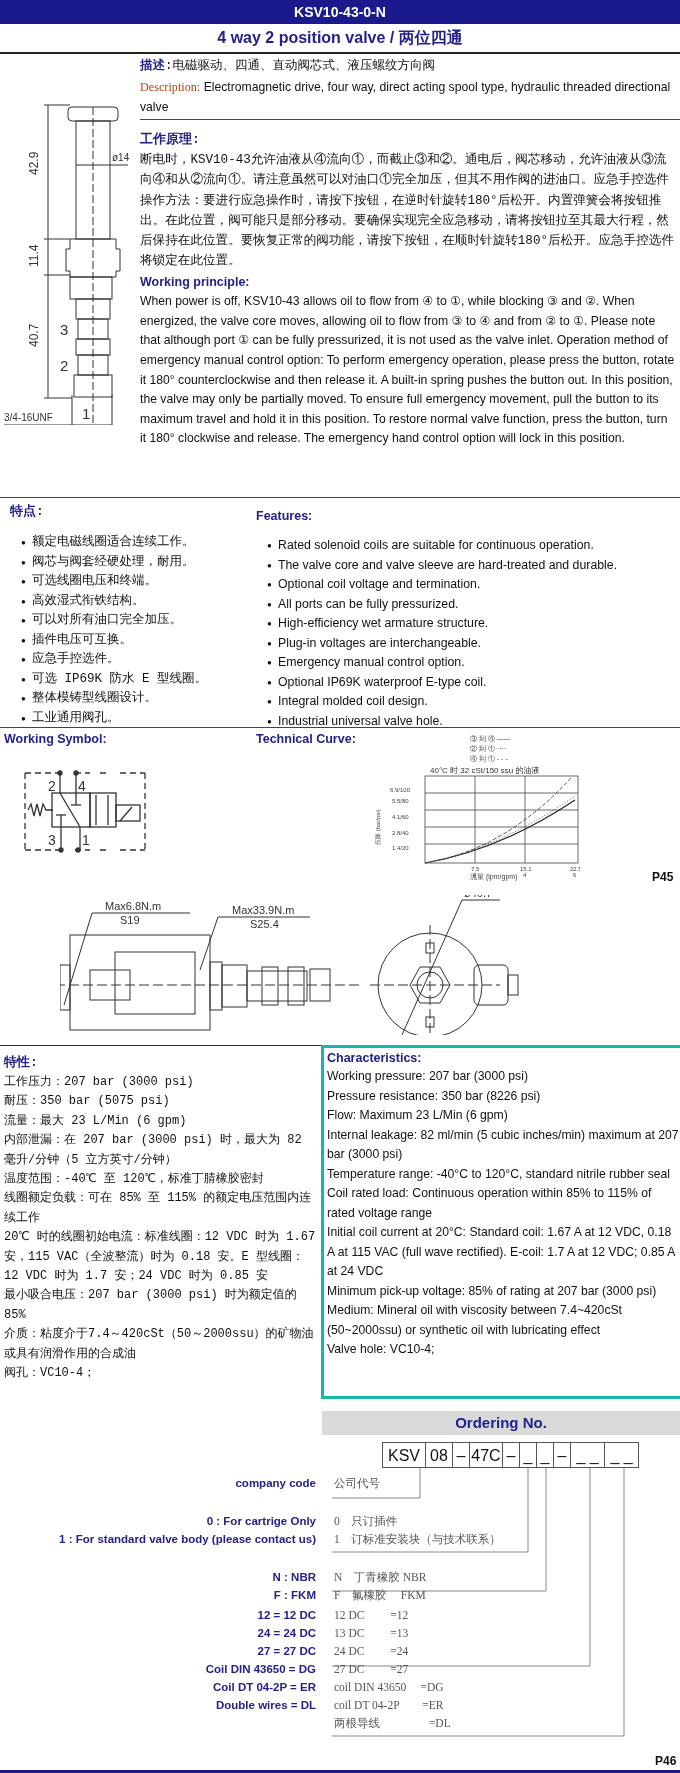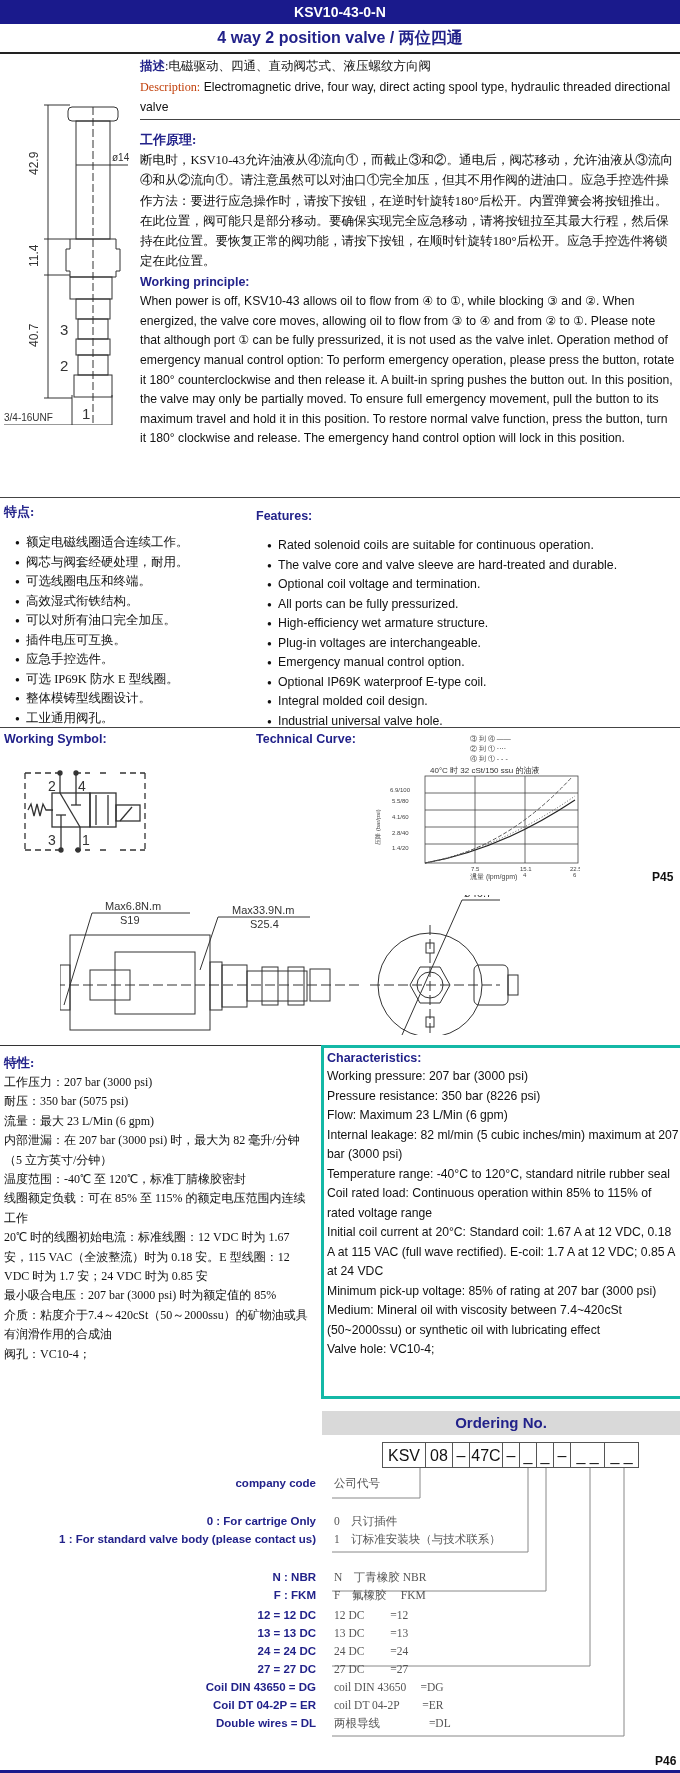--- a/index.html
+++ b/index.html
@@ -7,21 +7,21 @@
          font-family:"Liberation Sans","DejaVu Sans",sans-serif; color:#111; }
   .abs { position:absolute; }
   .titlebar { left:0; top:0; width:680px; height:24px; background:#1a1a8c; color:#fff;
               font-weight:bold; font-size:14px; text-align:center; line-height:24px; }
   .subtitle { left:0; top:24px; width:680px; height:14px; text-align:center; font-weight:bold;
               font-size:16px; color:#22228a; line-height:28px; }
   .hr { left:0; width:680px; height:2px; background:#222; }
   .hr.thin { height:1px; background:#444; }
   .blue { color:#22228a; font-weight:bold; }
   .para { font-size:12.2px; line-height:19.5px; }
-  .cn { font-family:Liberation Serif, serif; font-size:12px; line-height:19.5px; }
+  .cn { font-family:Liberation Mono, monospace; font-size:12px; line-height:19.5px; }
   .bul li { list-style:none; position:relative; padding-left:11px; }
   .bul li::before { content:"●"; position:absolute; left:0; top:0; font-size:8px; }
   ul { margin:11px; padding:0; }
   .pagenum { font-weight:bold; font-size:12px; }
   .spec-box { border:3px solid #14b8a6; }
   .ord-head { background:#d9d9d9; color:#22228a; font-weight:bold; font-size:15px; text-align:center; }
   .code-cell { display:inline-block; border:1px solid #555; height:26px; line-height:26px; text-align:center;
                font-size:16px; font-family:"Liberation Sans",sans-serif; box-sizing:border-box; margin-left:-1px; }
   .ord-label { text-align:right; font-size:11.5px; font-weight:bold; color:#22228a; line-height:18px; }
   .ord-desc { font-family:"Liberation Serif","DejaVu Serif",serif; font-size:11.5px; color:#555; line-height:18px; }
@@ -77,21 +77,21 @@
 <div class="abs hr thin" style="left:140px;width:540px;top:119px;"></div>
 
 <div class="abs" style="left:140px;top:130px;width:535px;">
   <div class="cn blue" style="font-size:13px;line-height:20px;">工作原理:</div>
   <div class="cn" style="font-size:12.6px;line-height:20.3px;">断电时，KSV10-43允许油液从④流向①，而截止③和②。通电后，阀芯移动，允许油液从③流向④和从②流向①。请注意虽然可以对油口①完全加压，但其不用作阀的进油口。应急手控选件操作方法：要进行应急操作时，请按下按钮，在逆时针旋转180°后松开。内置弹簧会将按钮推出。在此位置，阀可能只是部分移动。要确保实现完全应急移动，请将按钮拉至其最大行程，然后保持在此位置。要恢复正常的阀功能，请按下按钮，在顺时针旋转180°后松开。应急手控选件将锁定在此位置。</div>
   <div class="blue para" style="margin-top:1px;font-size:12.5px;">Working principle:</div>
   <div class="para" style="font-size:12.2px;line-height:19.6px;">When power is off, KSV10-43 allows oil to flow from ④ to ①, while blocking ③ and ②. When energized, the valve core moves, allowing oil to flow from ③ to ④ and from ② to ①. Please note that although port ① can be fully pressurized, it is not used as the valve inlet. Operation method of emergency manual control option: To perform emergency operation, please press the button, rotate it 180° counterclockwise and then release it. A built-in spring pushes the button out. In this position, the valve may only be partially moved. To ensure full emergency movement, pull the button to its maximum travel and hold it in this position. To restore normal valve function, press the button, turn it 180° clockwise and release. The emergency hand control option will lock in this position.</div>
 </div>
 <div class="abs hr thin" style="top:497px;"></div>
 
-<div class="abs" style="left:4px;top:502px;width:245px;">
+<div class="abs" style="left:10px;top:502px;width:245px;">
   <div class="cn blue" style="font-size:13px;line-height:20px;">特点:</div>
   <ul class="bul cn" style="font-size:12.5px;line-height:19.5px;">
     <li>额定电磁线圈适合连续工作。</li>
     <li>阀芯与阀套经硬处理，耐用。</li>
     <li>可选线圈电压和终端。</li>
     <li>高效湿式衔铁结构。</li>
     <li>可以对所有油口完全加压。</li>
     <li>插件电压可互换。</li>
     <li>应急手控选件。</li>
     <li>可选 IP69K 防水 E 型线圈。</li>
@@ -265,21 +265,20 @@
   </g>
 </svg>
 
 <div class="abs" style="left:0;top:1468px;width:316px;">
   <div class="ord-label" style="margin-top:6px;">company code</div>
   <div class="ord-label" style="margin-top:20px;">0 : For cartrige Only</div>
   <div class="ord-label">1 : For standard valve body (please contact us)</div>
   <div class="ord-label" style="margin-top:20px;">N : NBR</div>
   <div class="ord-label">F : FKM</div>
   <div class="ord-label" style="margin-top:2px;">12 = 12 DC</div>
-  <div class="ord-label">13 = 13 DC</div>
   <div class="ord-label">24 = 24 DC</div>
   <div class="ord-label">27 = 27 DC</div>
   <div class="ord-label">Coil DIN 43650 = DG</div>
   <div class="ord-label">Coil DT 04-2P = ER</div>
   <div class="ord-label">Double wires = DL</div>
 </div>
 
 <div class="abs" style="left:334px;top:1468px;width:300px;">
   <div class="ord-desc" style="margin-top:6px;">公司代号</div>
   <div class="ord-desc" style="margin-top:20px;">0　只订插件</div>

